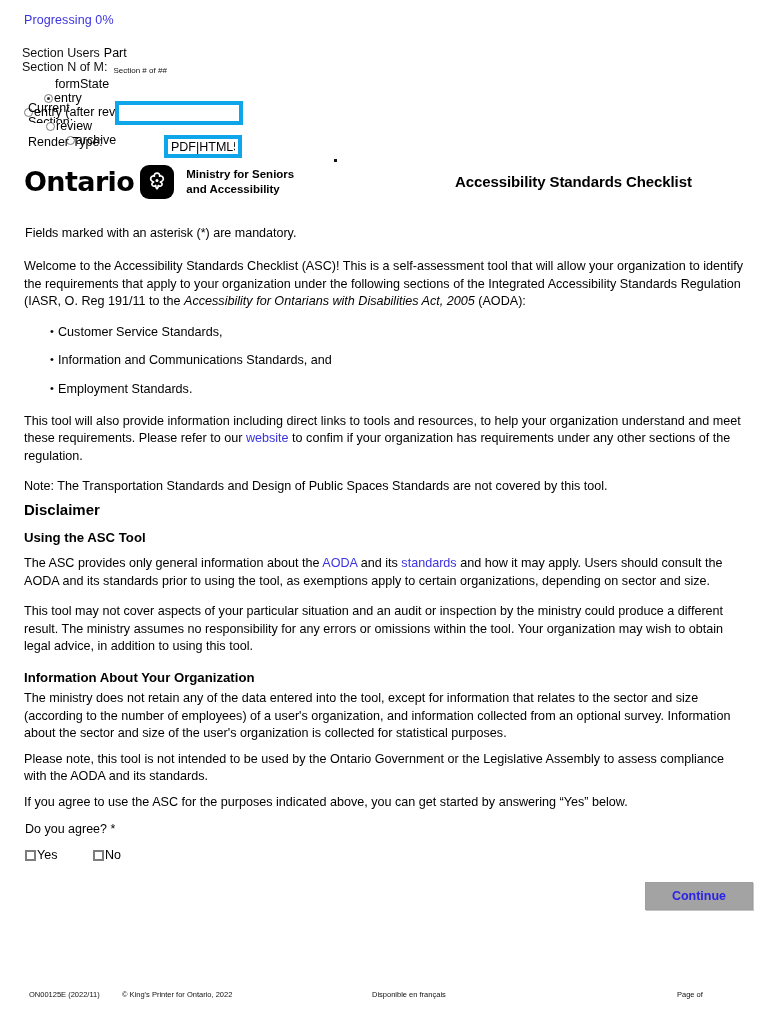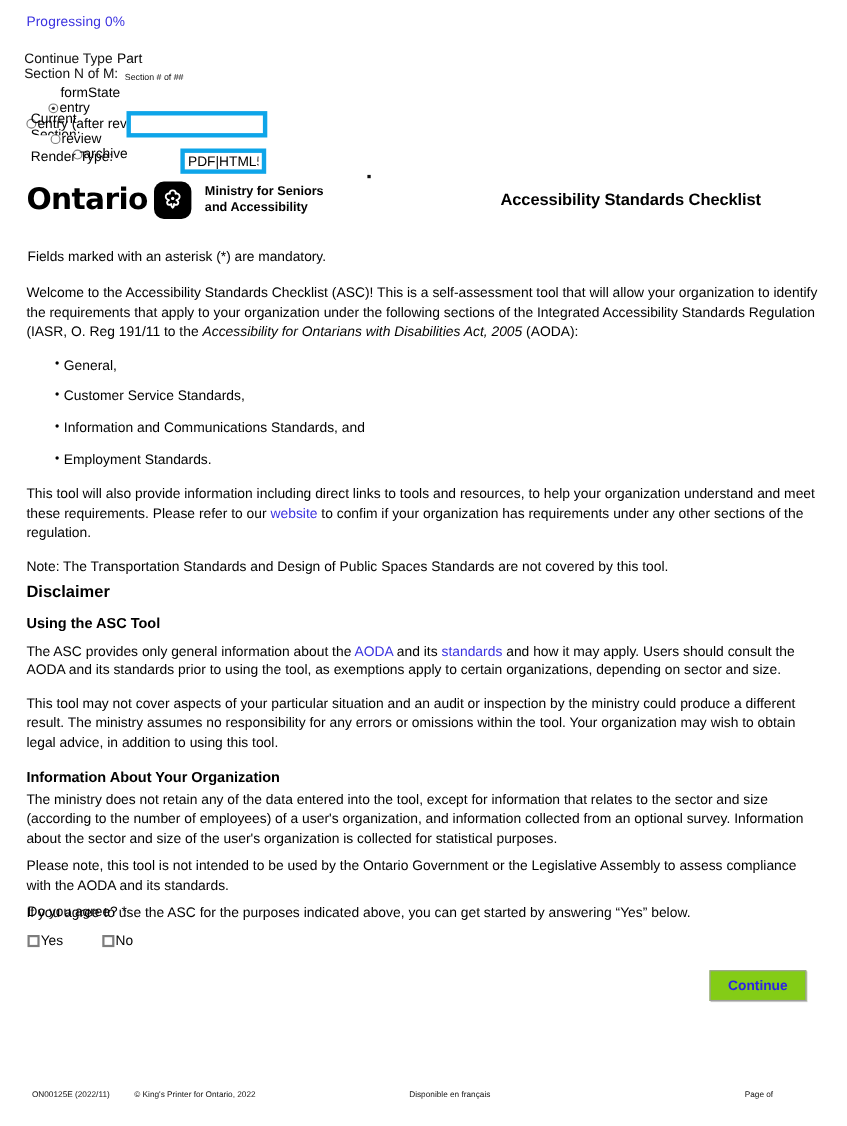--- a/index.html
+++ b/index.html
@@ -279,24 +279,24 @@
     background: #ffffff;
     box-sizing: border-box;
     margin-right: 1px;
     flex: 0 0 auto;
   }
 
   .continue-btn {
     position: absolute;
     left: 645px;
     top: 882px;
-    width: 88px;
+    width: 108px;
     height: 28px;
     border: 1px solid #9e9e9e;
-    background: #84cc16;
+    background: #a3a3a3;
     color: #2b22e8;
     font-family: "Liberation Sans", sans-serif;
     font-size: 12.5px;
     font-weight: bold;
     cursor: pointer;
     padding: 0;
     box-shadow: 1px 1px 0 rgba(150,150,150,0.55);
   }
 
   
@@ -315,21 +315,21 @@
   .f-fr    { left: 372px; }
   .f-page  { left: 677px; }
 </style>
 </head>
 <body>
 
 <div class="progress-line">Progressing 0%</div>
 
 <div class="meta-block">
   <div class="meta-row">
-    <span class="meta-label">Continue Type</span>
+    <span class="meta-label">Section Users</span>
     <span class="meta-value-part">Part</span>
   </div>
   <div class="meta-row">
     <span class="meta-label">Section N of M:</span>
     <span class="meta-value-small">Section # of ##</span>
   </div>
 </div>
 
 <div class="formstate-row">
   <span class="formstate-label">formState</span>
@@ -381,21 +381,20 @@
 </div>
 <div class="doc-title">Accessibility Standards Checklist</div>
 
 <div class="mandatory">Fields marked with an asterisk (*) are mandatory.</div>
 
 <div class="content">
 
   <p><span>Welcome to the Accessibility Standards Checklist (ASC)! This is a self-assessment tool that will allow your organization to identify the requirements that apply to your organization under the following sections of the Integrated Accessibility Standards Regulation (IASR, O. Reg 191/11 to the </span><i>Accessibility for Ontarians with Disabilities Act, 2005</i><span> (AODA):</span></p>
 
   <ul class="bullets">
-    <li><span>General,</span></li>
     <li><span>Customer Service Standards,</span></li>
     <li><span>Information and Communications Standards, and</span></li>
     <li><span>Employment Standards.</span></li>
   </ul>
 
   <p><span>This tool will also provide information including direct links to tools and resources, to help your organization understand and meet these requirements. Please refer to our </span><a class="link" href="#">website</a><span> to confim if your organization has requirements under any other sections of the regulation.</span></p>
 
   <p class="tight">Note: The Transportation Standards and Design of Public Spaces Standards are not covered by this tool.</p>
 
   <h2 class="disclaimer">Disclaimer</h2>

